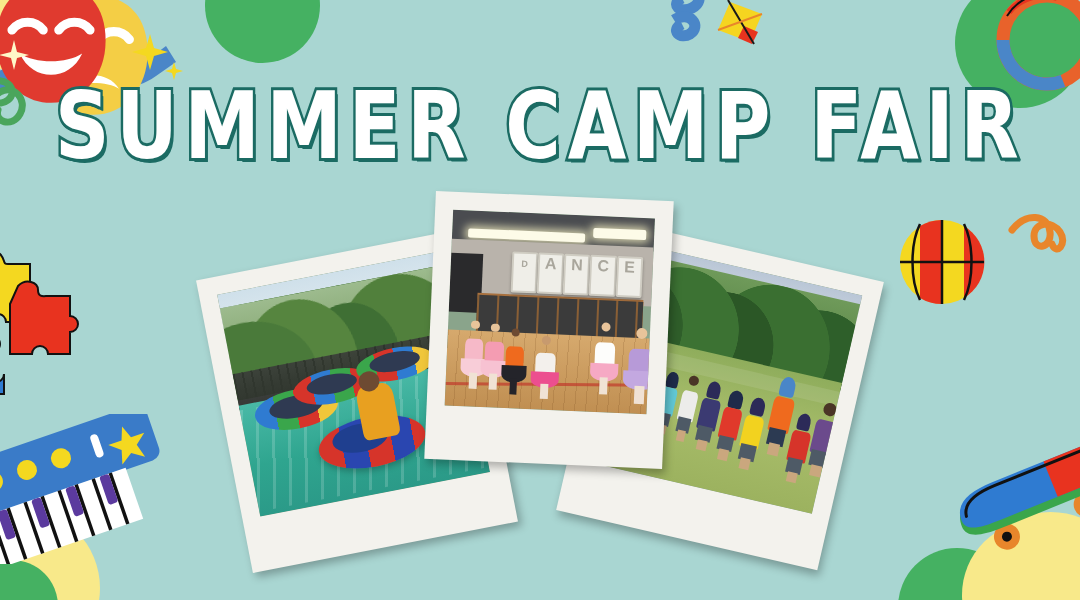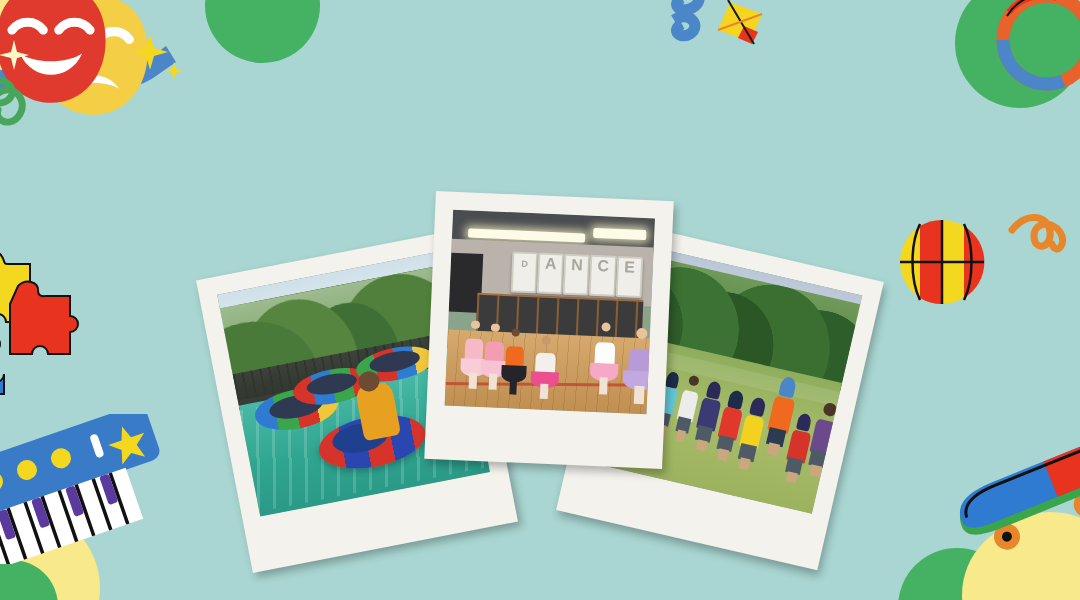--- a/index.html
+++ b/index.html
@@ -308,20 +308,23 @@
         <circle cx="142" cy="92" r="13" fill="#e8862b"></circle>
         <circle cx="142" cy="92" r="5" fill="#111"></circle>
         <path d="M18,66 C18,46 36,40 60,40 h100 c22,0 30,10 30,20 0,14 -12,22 -34,22 H54 C32,82 18,78 18,66 Z" fill="#3aa64b"></path>
         <path d="M20,60 C20,42 38,36 62,36 h98 c22,0 28,10 28,18 0,12 -12,20 -32,20 H56 C34,74 20,72 20,60 Z" fill="#2f7bd1"></path>
         <path d="M118,36 h42 c22,0 28,10 28,18 0,12 -12,20 -32,20 h-38 Z" fill="#e8331f"></path>
         <path d="M26,58 C28,44 44,40 64,40 h96" stroke="#111" stroke-width="3" fill="none" stroke-linecap="round"></path>
       </g>
     </svg>
   </div>
 
+  <div id="title-wrap">
+    <span id="poster-title">SUMMER CAMP FAIR</span>
+  </div>
 
   <div class="polaroid" id="pol-boats">
     <div class="photo">
       <div class="px b-sky"></div>
       <div class="px b-trees"></div>
       <div class="px b-fence"></div>
       <div class="px b-water"></div>
       <div class="px b-wsheen"></div>
       <div class="boat b1"></div>
       <div class="boat b2"></div>

